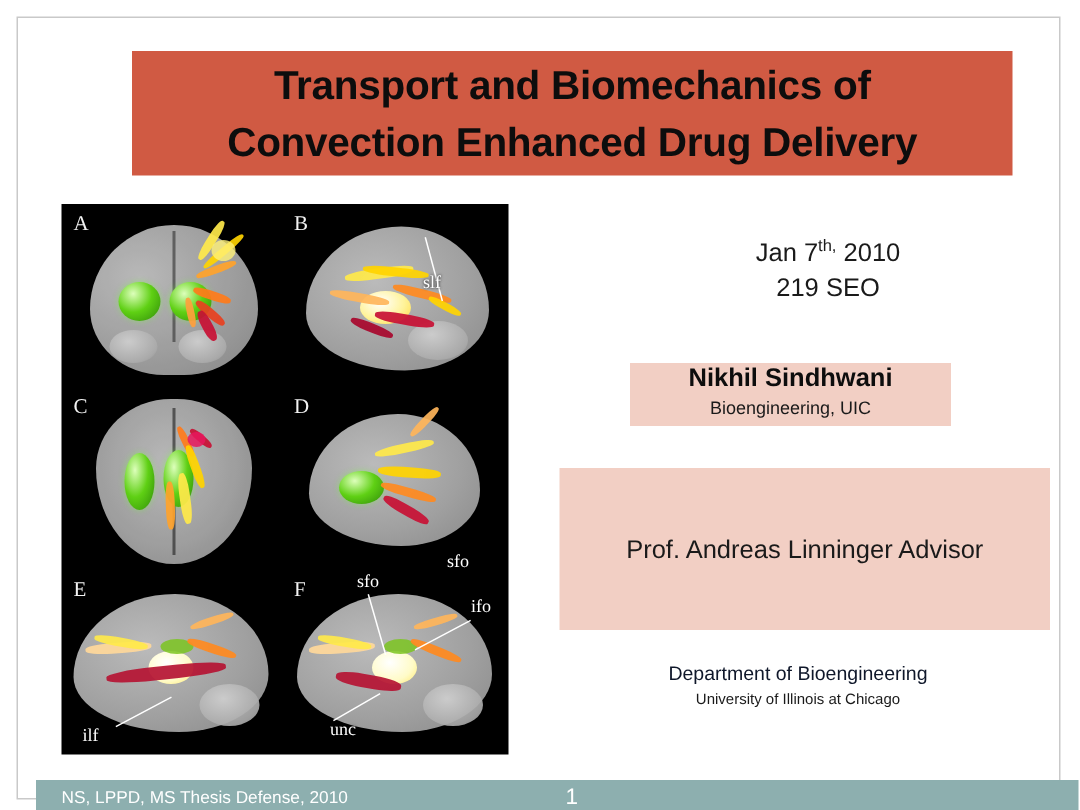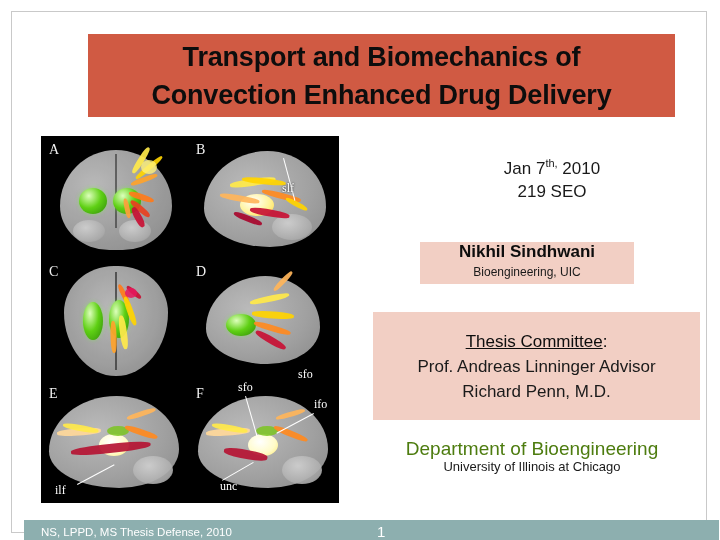--- a/index.html
+++ b/index.html
@@ -246,28 +246,28 @@
     width: 370px;
     text-align: center;
   }
   #affiliation .aff-lab {
     color: #1a1a1a;
     font-size: 16.5px;
     line-height: 21px;
     white-space: nowrap;
   }
   #affiliation .aff-dept {
-    color: #4d7c0f;
-    font-size: 19px;
+    color: #0f172a;
+    font-size: 13px;
     line-height: 18px;
     white-space: nowrap;
   }
   #affiliation .aff-univ {
     color: #1a1a1a;
-    font-size: 13px;
+    font-size: 10px;
     line-height: 17px;
     white-space: nowrap;
   }
 
   
   #footer-bar {
     position: absolute;
     left: 12px;
     top: 508px;
     width: 695px;
@@ -402,23 +402,21 @@
     <div class="info-line"><span>Jan 7</span><sup>th,</sup> <span>2010</span></div>
     <div class="info-line">219 SEO</div>
   </div>
 
   <div id="presenter-box">
     <div class="presenter-name">Nikhil Sindhwani</div>
     <div class="presenter-dept">Bioengineering, UIC</div>
   </div>
 
   <div id="committee-box">
-    <div class="committee-heading"><span class="u">Thesis Committee</span><span>:</span></div>
     <div class="committee-member">Prof. Andreas Linninger Advisor</div>
-    <div class="committee-member">Richard Penn, M.D.</div>
   </div>
 
   <div id="affiliation">
     <div class="aff-dept">Department of Bioengineering</div>
     <div class="aff-univ">University of Illinois at Chicago</div>
   </div>
 
   <div id="footer-bar">
     <div id="footer-note">NS, LPPD, MS Thesis Defense, 2010</div>
     <div id="footer-page-number">1</div>

